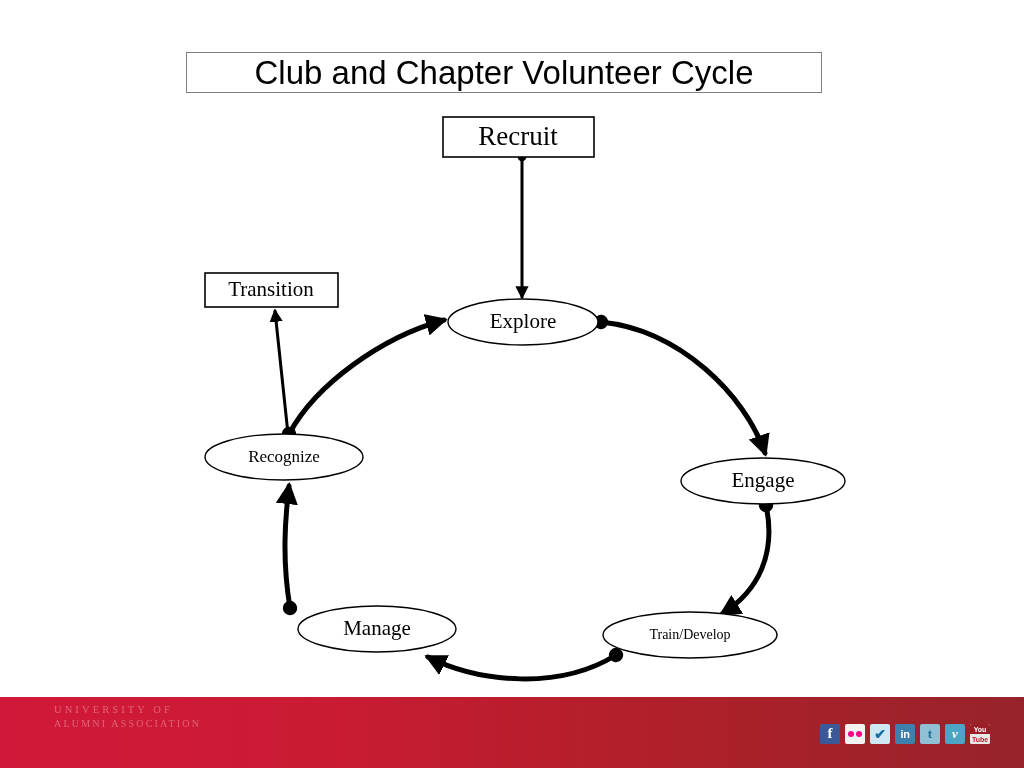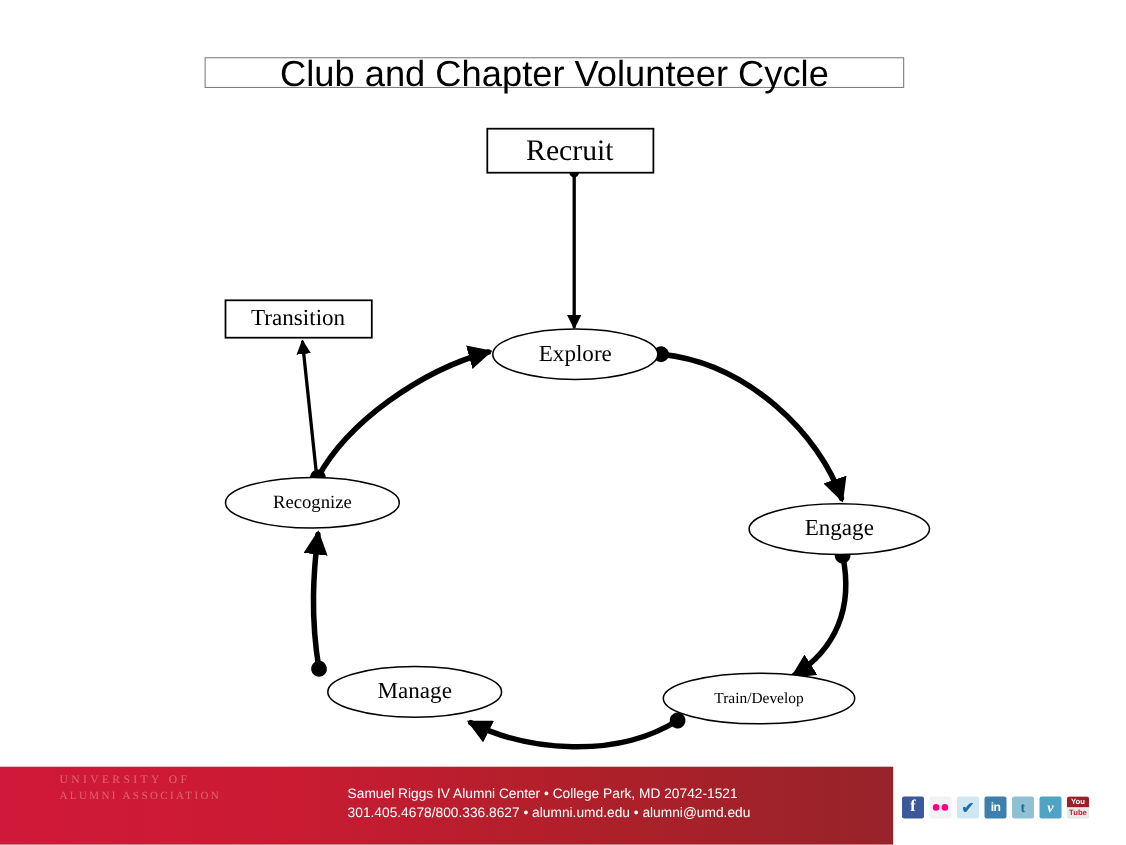--- a/index.html
+++ b/index.html
@@ -23,21 +23,21 @@
     height: 768px;
     background: #ffffff;
   }
 
   
   #title-box {
     position: absolute;
     left: 186px;
     top: 52px;
     width: 636px;
-    height: 28px;
+    height: 41px;
     border: 1px solid #808080;
     box-sizing: border-box;
     display: flex;
     align-items: center;
     justify-content: center;
     background: #ffffff;
   }
   #title-text {
     font-family: "Liberation Sans", sans-serif;
     font-size: 33px;
@@ -80,21 +80,21 @@
     stroke-linecap: round;
   }
   .edge-thin { stroke-width: 3; }
   .edge-thick { stroke-width: 5; }
 
   
   #footer {
     position: absolute;
     left: 0;
     top: 697px;
-    width: 812px;
+    width: 1024px;
     height: 71px;
     background: linear-gradient(to right, #d1183a 0%, #cb1b33 30%, #ad2029 68%, #97232a 100%);
     overflow: hidden;
   }
   #umd-logo {
     position: absolute;
     left: 52px;
     top: 8px;
     width: 200px;
     height: 56px;
@@ -279,24 +279,20 @@
     </g>
   </svg>
 
   <div id="footer">
 
     <div id="umd-logo">
       <span id="umd-line1">UNIVERSITY OF</span>
       <span id="umd-line3">ALUMNI ASSOCIATION</span>
     </div>
 
-    <div id="footer-contact">
-      <div>Samuel Riggs IV Alumni Center • College Park, MD 20742-1521</div>
-      <div>301.405.4678/800.336.8627 • alumni.umd.edu • alumni@umd.edu</div>
-    </div>
 
   </div>
 
   <div id="social-row">
 
     <a class="social-icon si-facebook">
       <span class="fb-glyph">f</span>
     </a>
 
     <a class="social-icon si-flickr">

